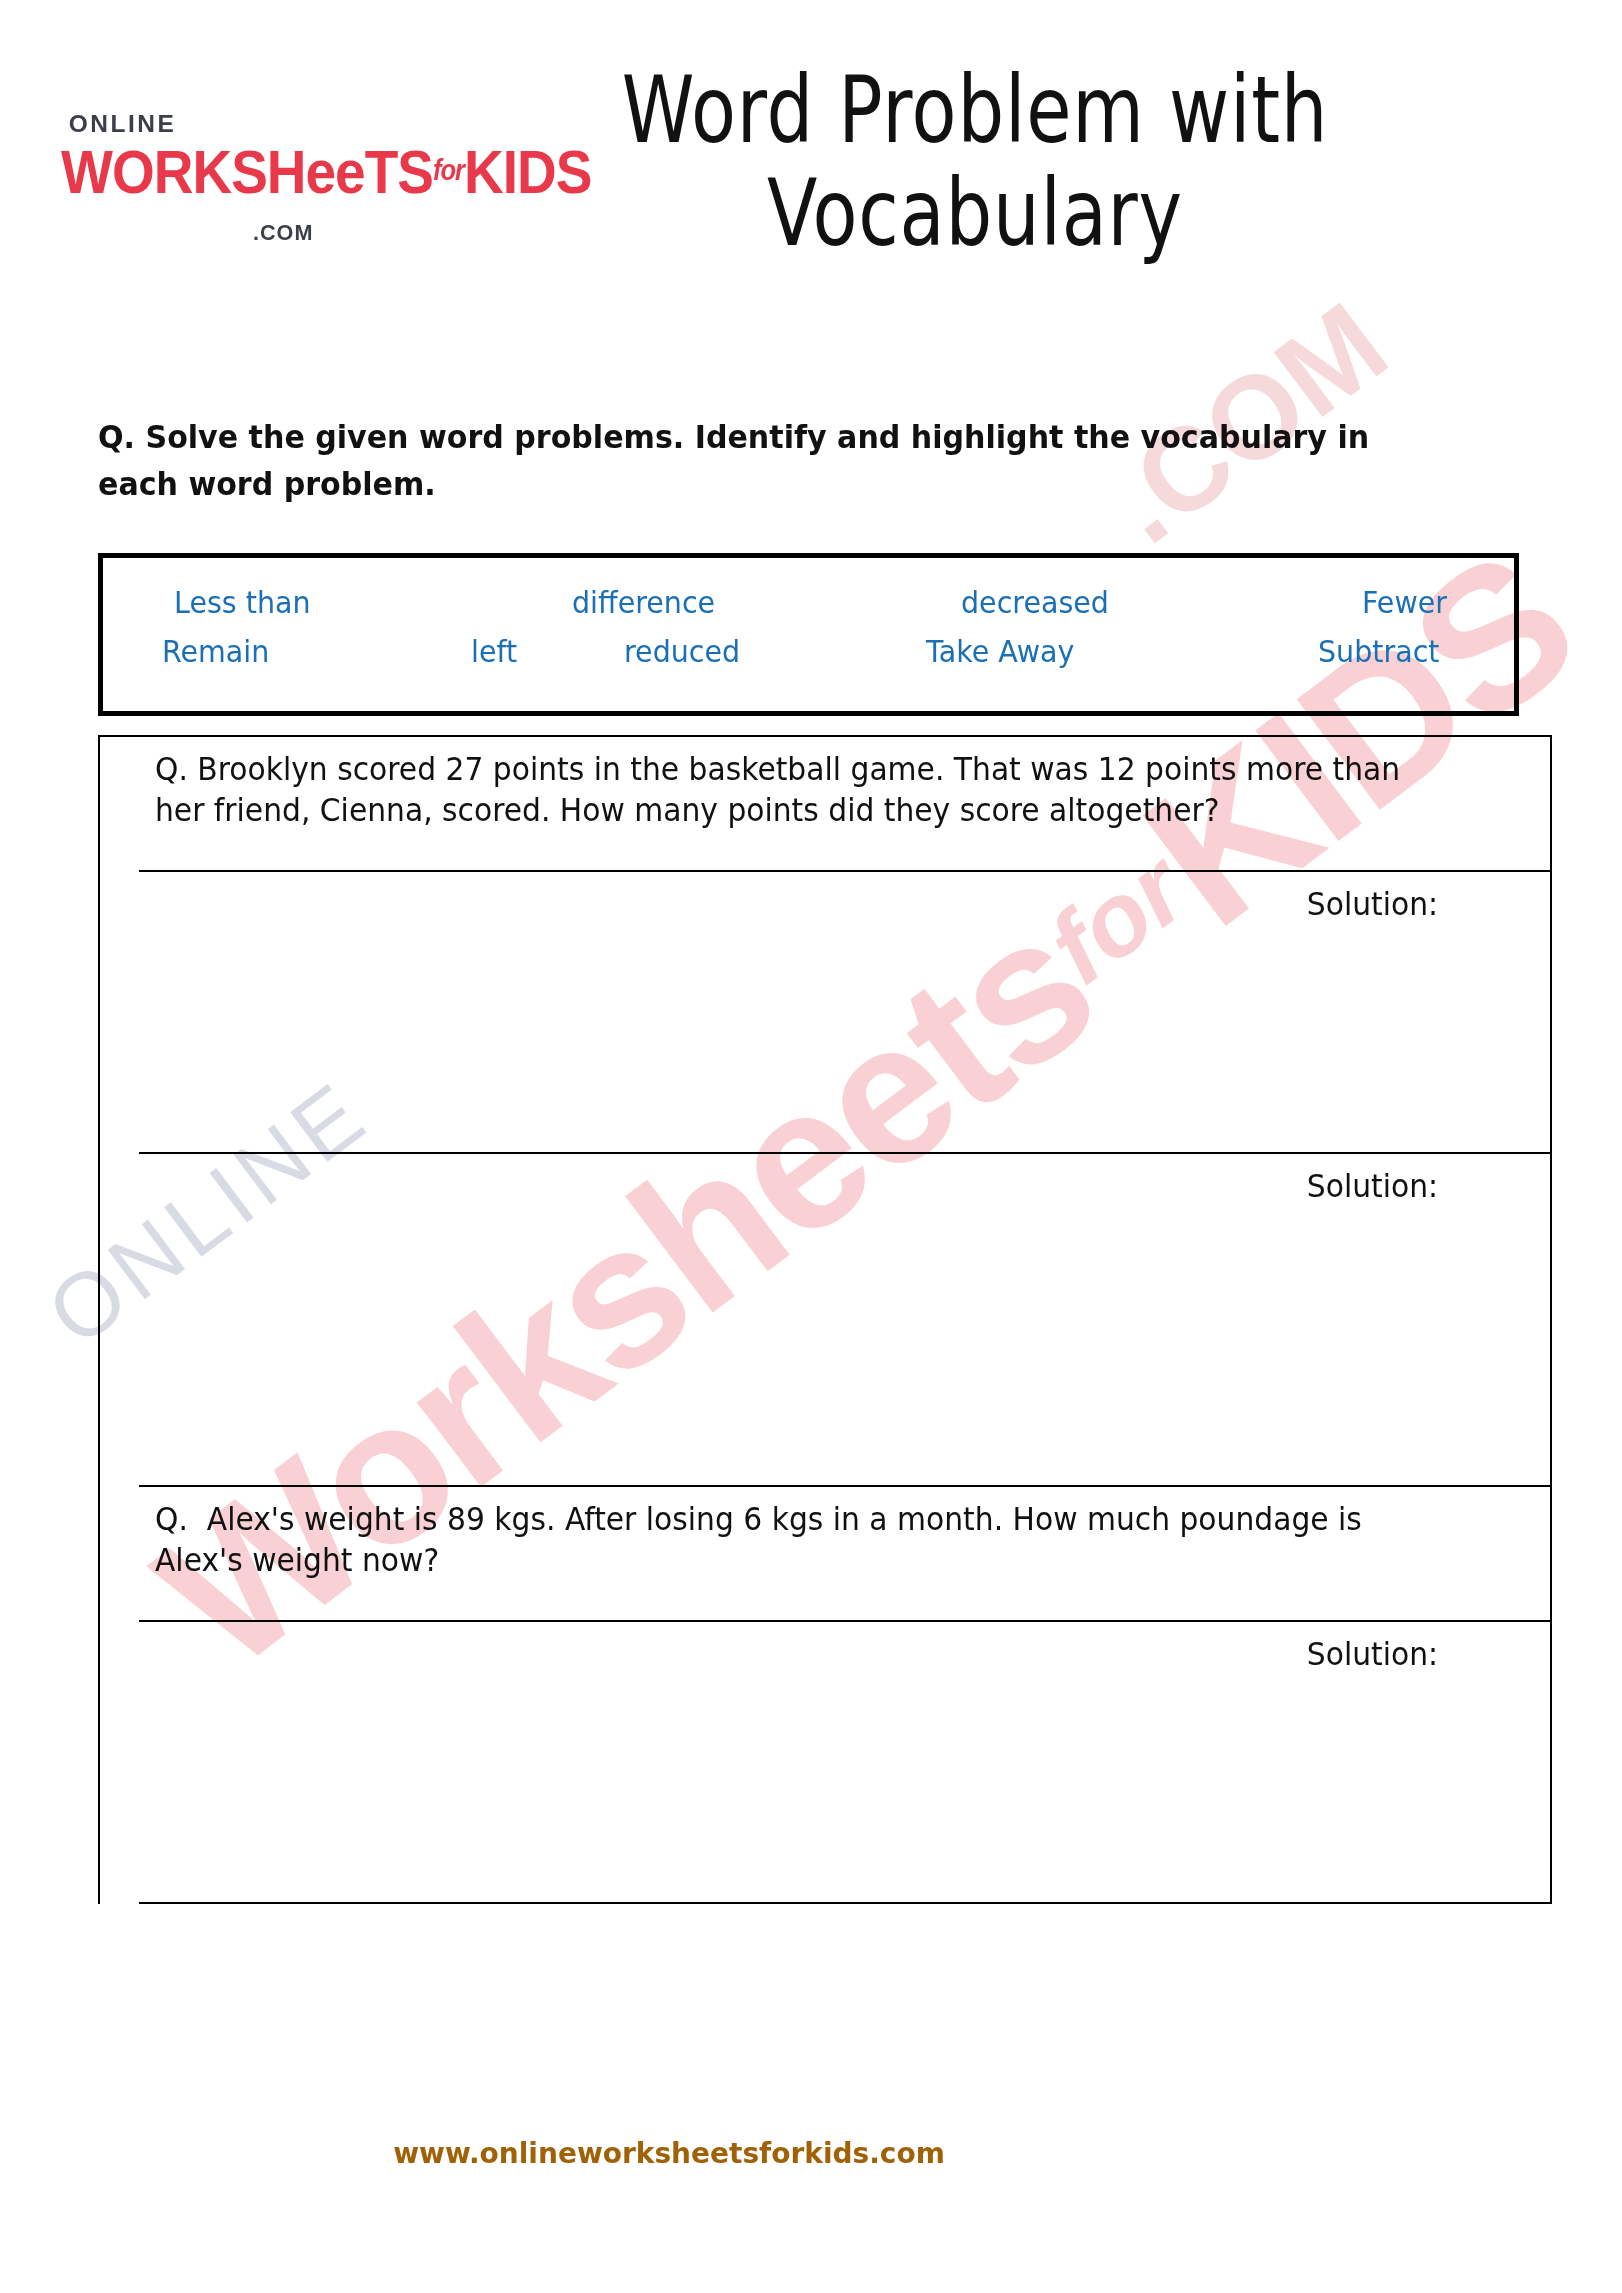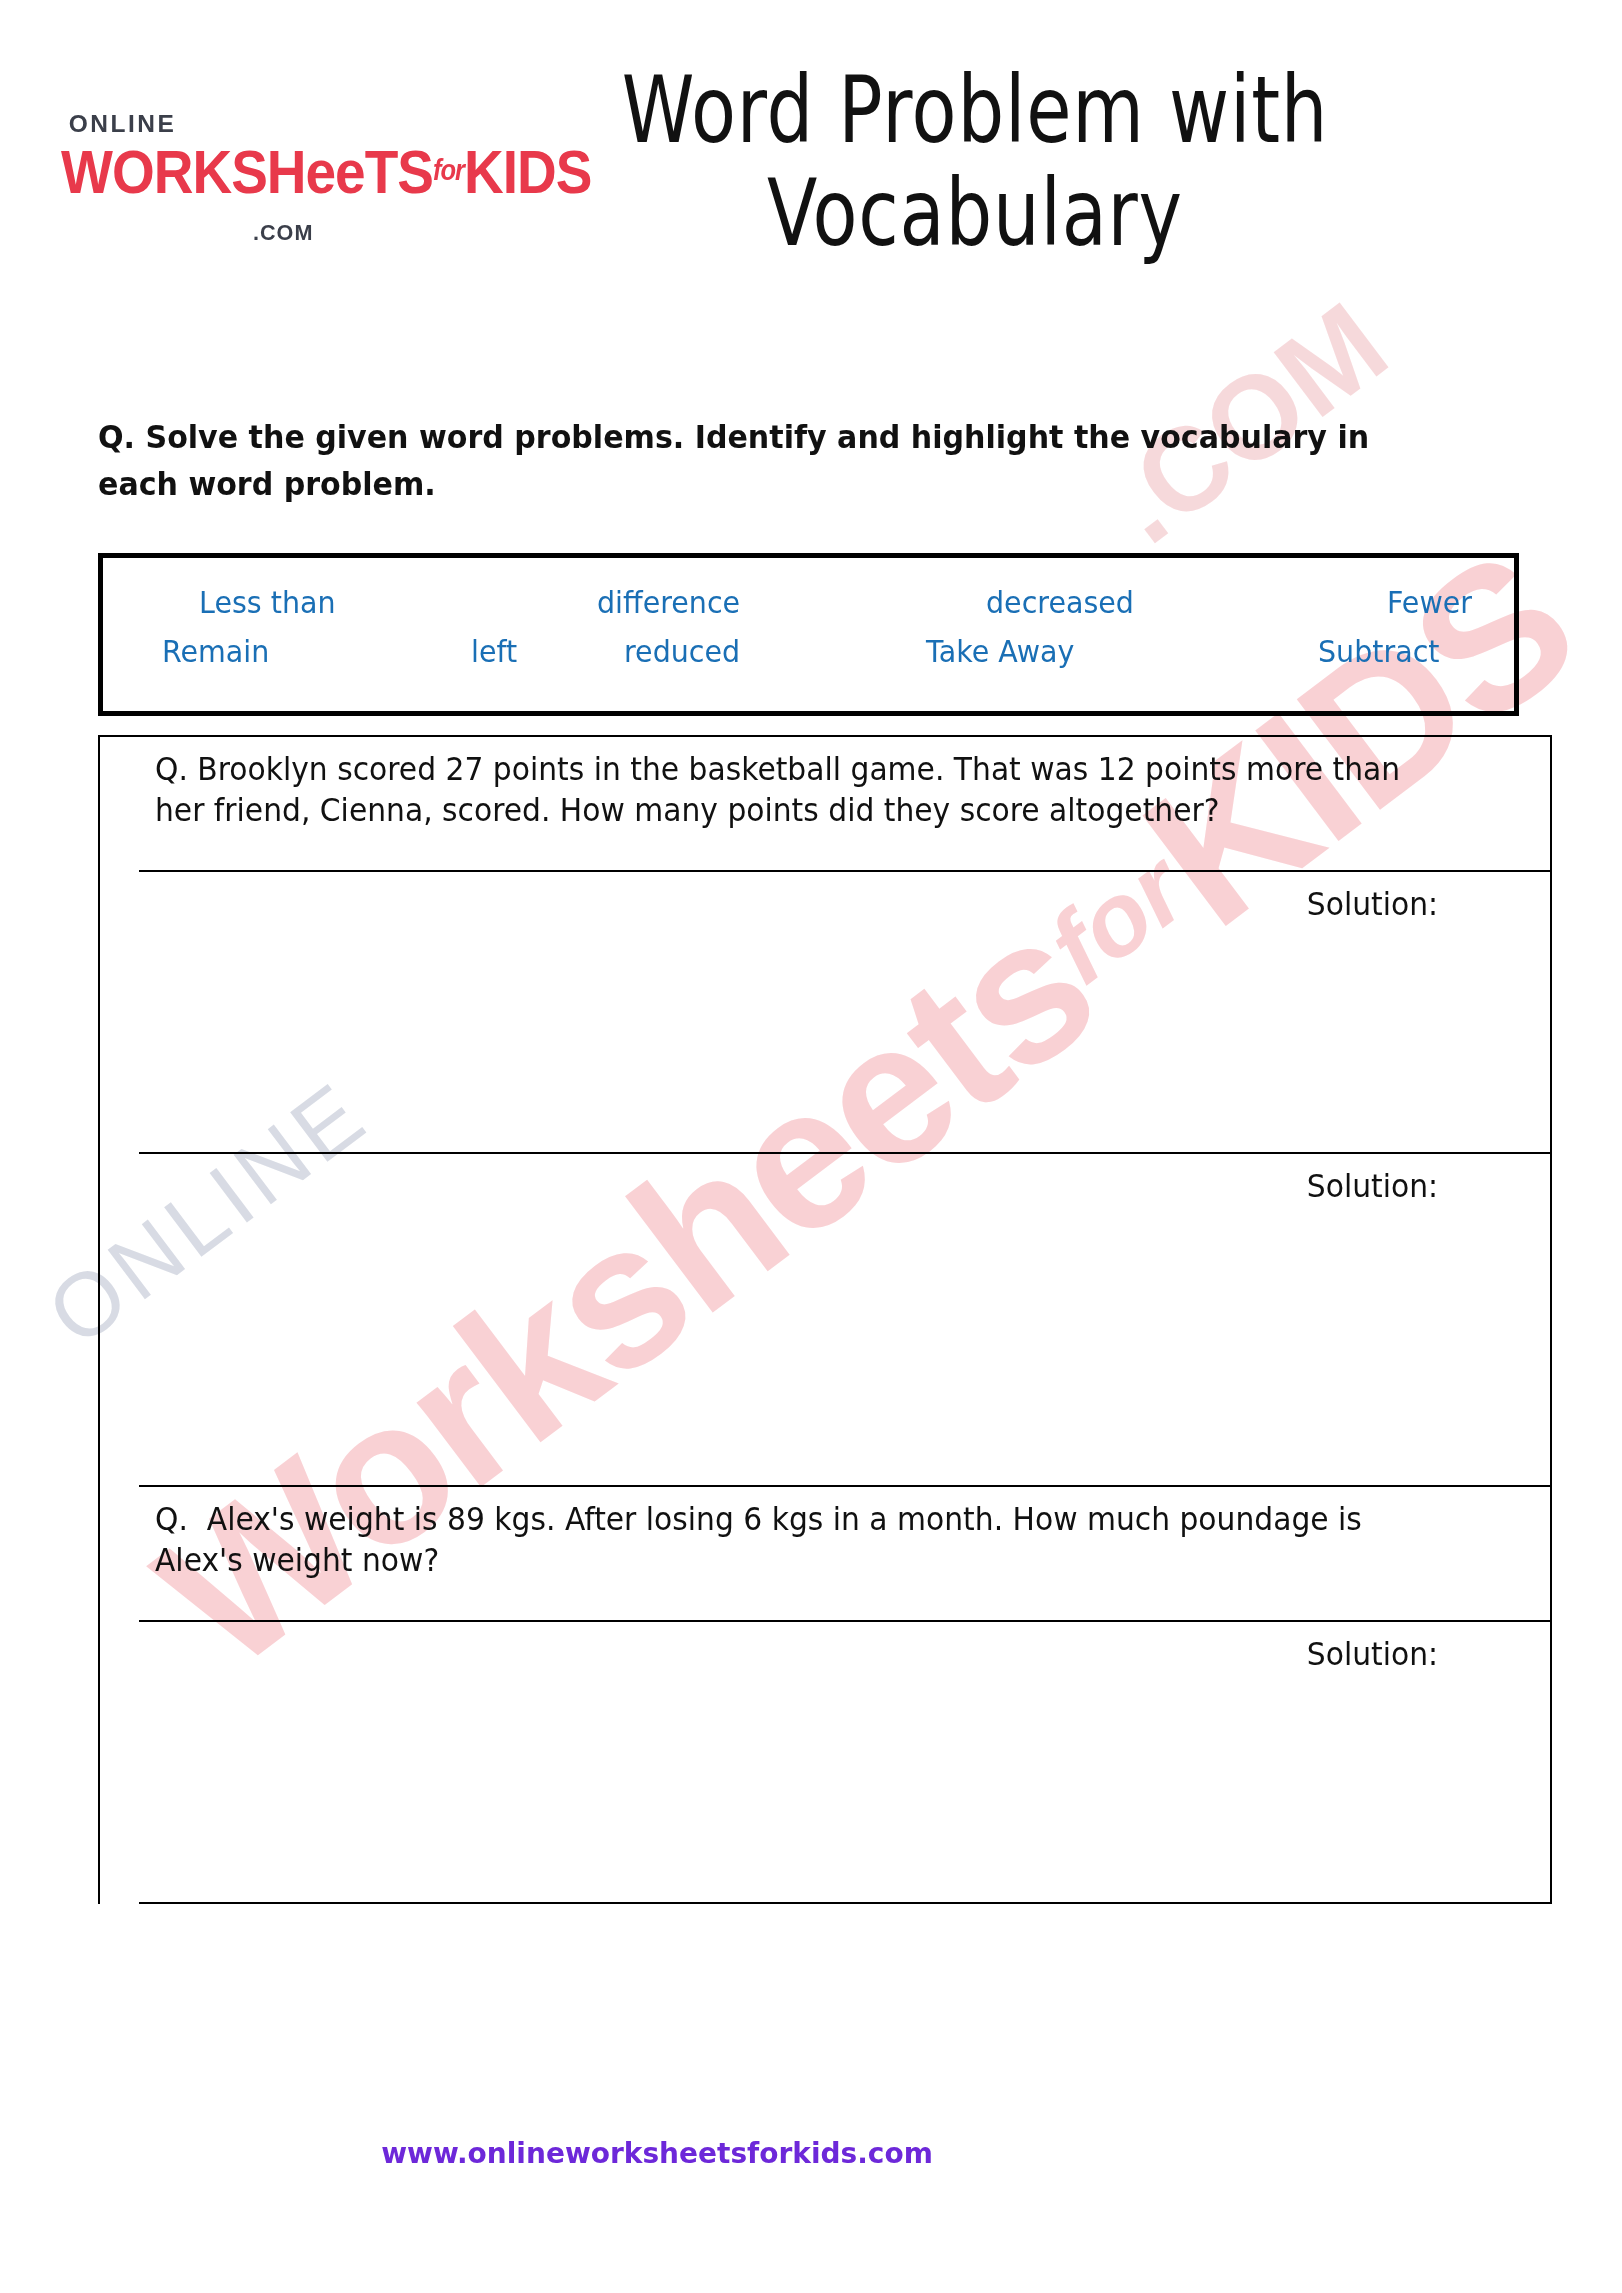--- a/index.html
+++ b/index.html
@@ -168,21 +168,21 @@
     border: 5.9px solid #000;
     box-sizing: border-box;
     background: transparent;
   }
   .vocab-row {
     position: absolute;
     left: 0;
     width: 100%;
     height: 45px;
   }
-  .vocab-row.r1 { top: 25.5px; margin-left: 25px; }
+  .vocab-row.r1 { top: 25.5px; }
   .vocab-row.r2 { top: 75px; }
   .vocab-word {
     position: absolute;
     font-family: "DejaVu Sans", sans-serif;
     font-size: 31px;
     font-weight: 400;
     color: #1a6fb5;
     white-space: nowrap;
     transform: scaleX(.92);
     transform-origin: left top;
@@ -224,22 +224,23 @@
   
   #footer {
     position: absolute;
     left: 0;
     top: 2137px;
     width: 1314px;
     text-align: center;
     font-family: "DejaVu Sans", sans-serif;
     font-size: 28px;
     font-weight: 700;
-    color: #6d28d9;
+    color: #a16207;
     letter-spacing: 0px;
+    padding-left: 12px;
   }
 </style>
 </head>
 <body>
 
 <div id="watermark-layer">
   <div class="wm-online">ONLINE</div>
   <div class="wm-main">
     <span>Worksheets</span><span class="wm-for">for</span><span>KIDS</span>
   </div>

